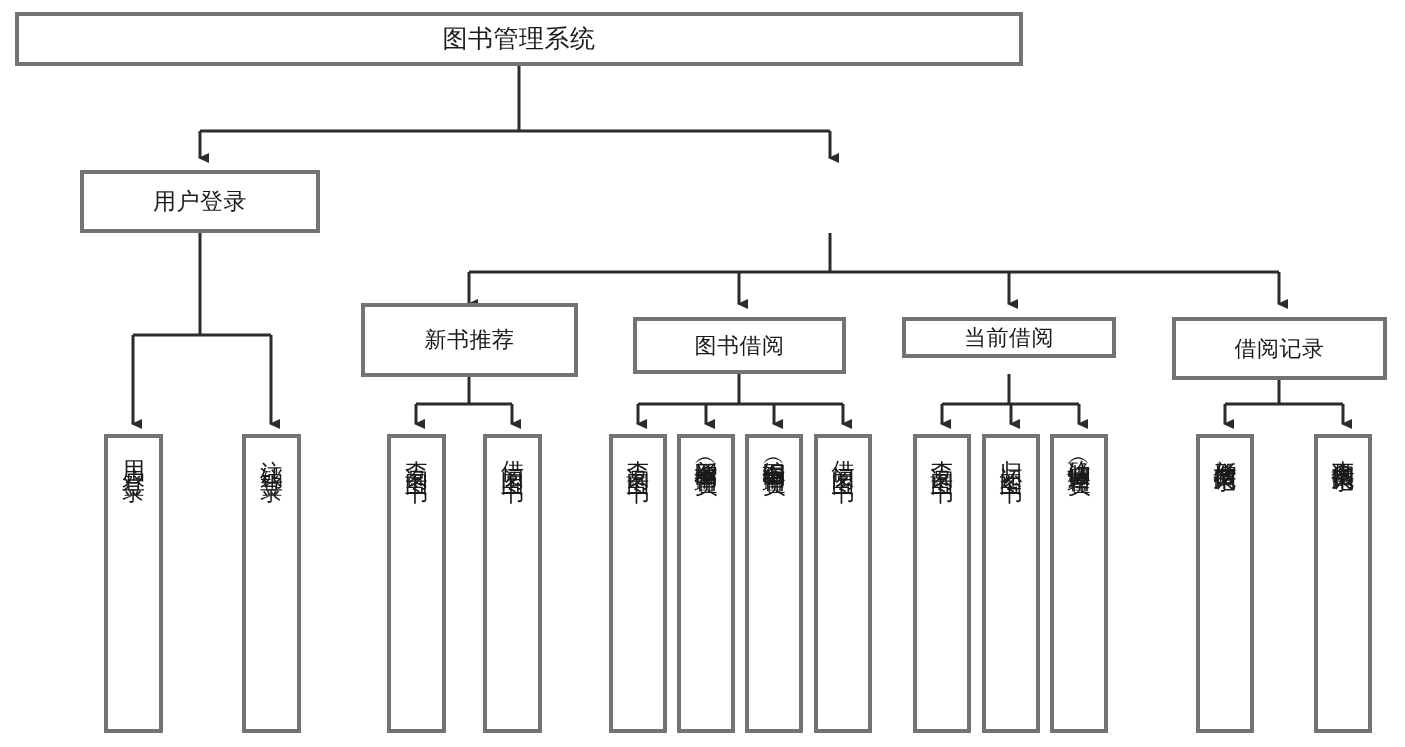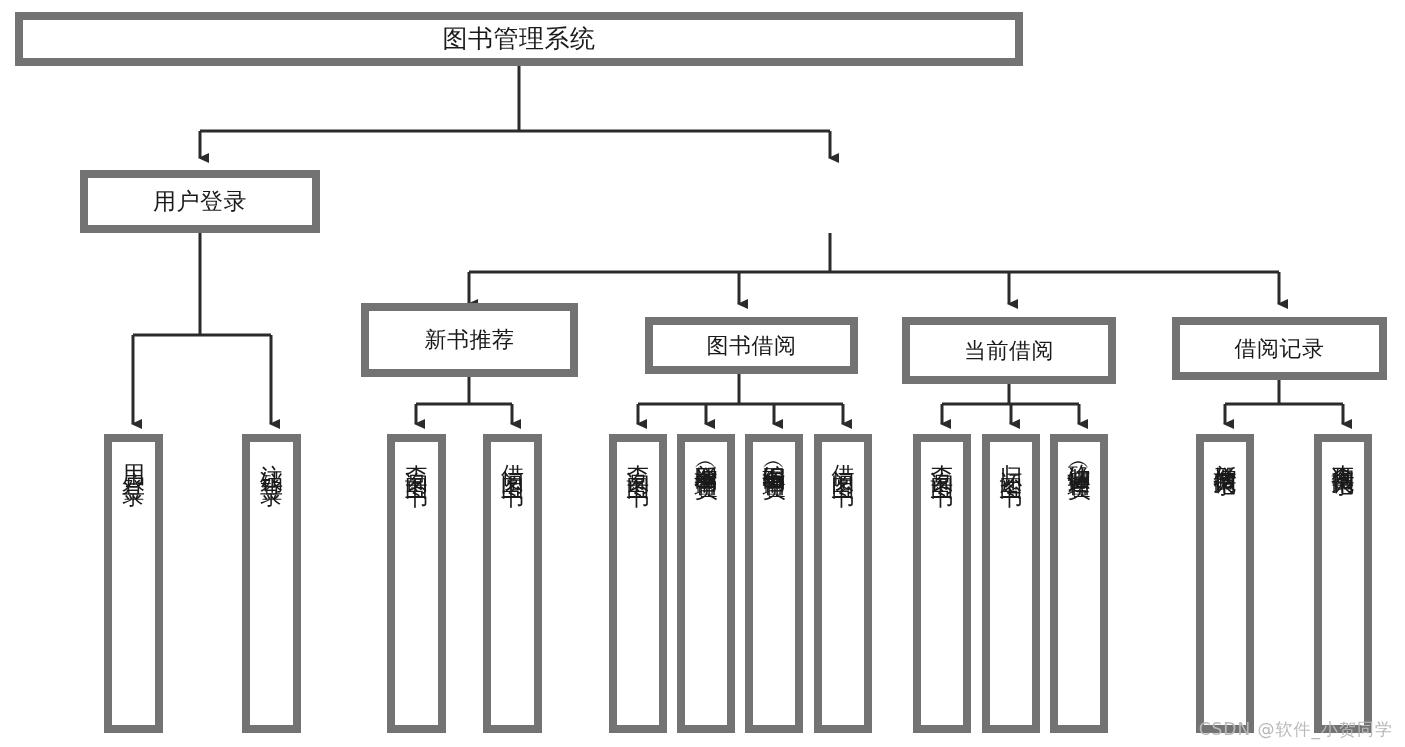--- a/index.html
+++ b/index.html
@@ -21,21 +21,21 @@
   #diagram-svg {
     position: absolute;
     left: 0;
     top: 0;
     width: 1405px;
     height: 747px;
   }
   .node {
     position: absolute;
     box-sizing: border-box;
-    border: 8px solid #737373;
+    border: 4px solid #737373;
     background: #ffffff;
     display: flex;
     align-items: center;
     justify-content: center;
     color: #1a1a1a;
   }
   .node-label {
     display: block;
     text-align: center;
     line-height: 1.18;
@@ -133,24 +133,24 @@
     <span class="node-label">图书管理系统</span>
   </div>
 
   <div class="node level2" style="left:80px; top:170px; width:240px; height:63px;">
     <span class="node-label">用户登录</span>
   </div>
 
   <div class="node level3" style="left:361px; top:303px; width:217px; height:74px;">
     <span class="node-label">新书推荐</span>
   </div>
-  <div class="node level3" style="left:633px; top:317px; width:213px; height:57px;margin-left:12px;">
+  <div class="node level3" style="left:633px; top:317px; width:213px; height:57px;">
     <span class="node-label">图书借阅</span>
   </div>
-  <div class="node level3" style="left:902px; top:317px; width:214px; height:67px;">
+  <div class="node level3" style="left:902px; top:317px; width:214px; height:41px;">
     <span class="node-label">当前借阅</span>
   </div>
   <div class="node level3" style="left:1172px; top:317px; width:215px; height:63px;">
     <span class="node-label">借阅记录</span>
   </div>
 
   <div class="node leaf" style="left:104px; top:434px; width:59px; height:299px;">
     <span class="node-label">用户登录</span>
   </div>
   <div class="node leaf" style="left:242px; top:434px; width:59px; height:299px;">
@@ -187,15 +187,14 @@
     <span class="node-label">确认归还（管理员）</span>
   </div>
 
   <div class="node leaf tall" style="left:1196px; top:434px; width:58px; height:299px;">
     <span class="node-label">新增借阅记录</span>
   </div>
   <div class="node leaf tall" style="left:1314px; top:434px; width:58px; height:299px;">
     <span class="node-label">查询借阅记录</span>
   </div>
 
-  <div class="watermark">CSDN @软件_小贺同学</div>
 
 </div>
 
 </body></html>

